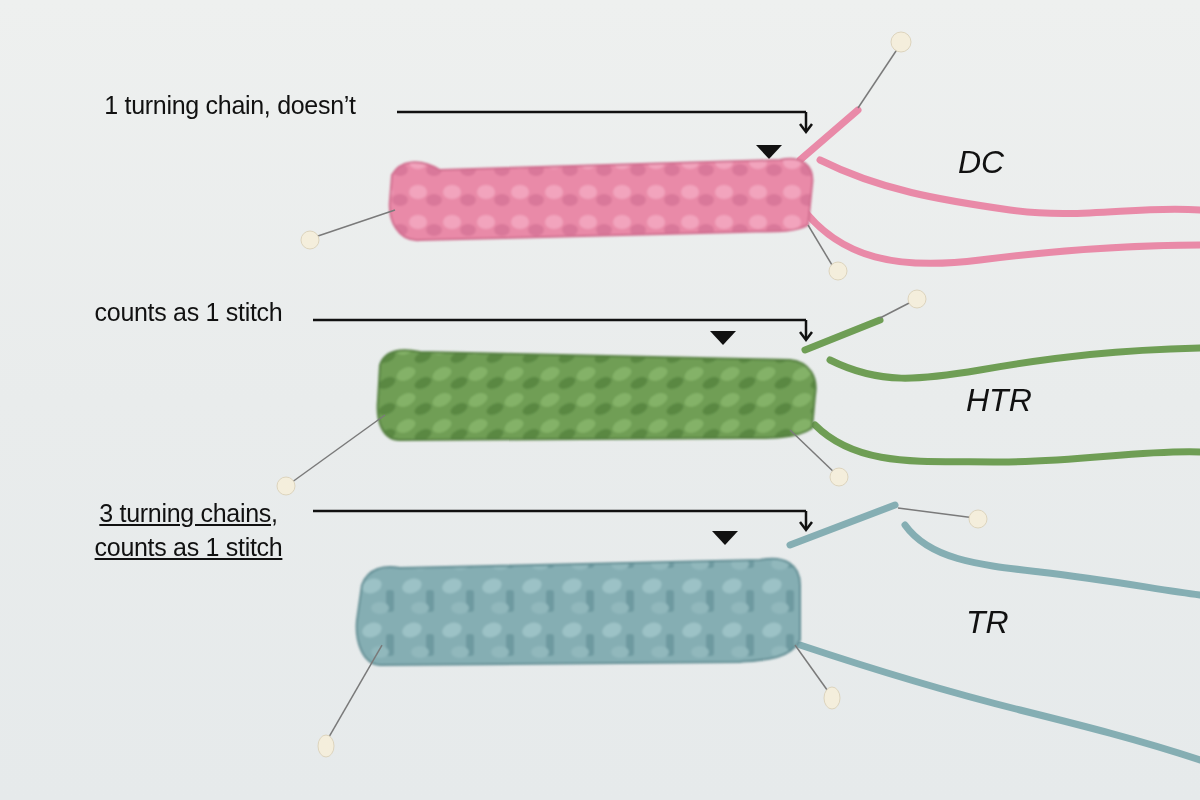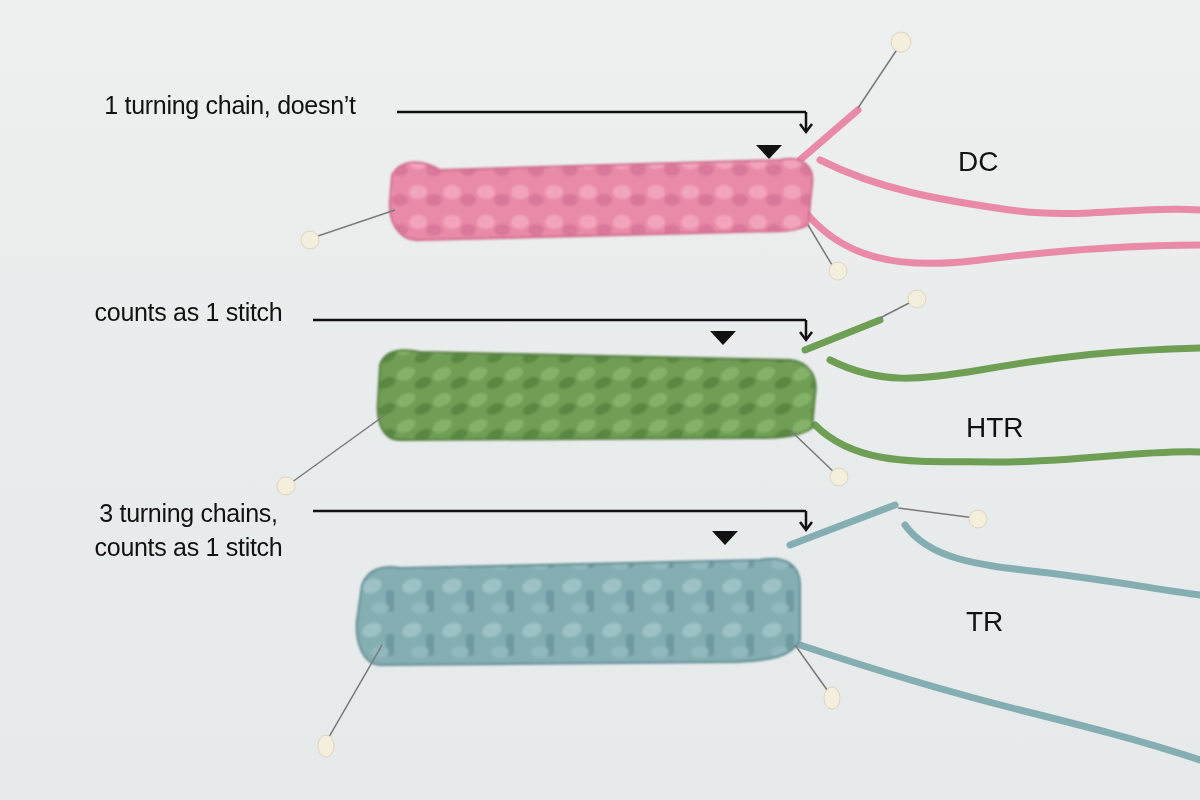--- a/index.html
+++ b/index.html
@@ -8,21 +8,21 @@
     background: linear-gradient(180deg, #eef0ef 0%, #e9ecec 50%, #e6eaeb 100%);
     font-family: "Liberation Sans", sans-serif;
   }
   .scene { position: absolute; left: 0; top: 0; width: 1200px; height: 800px; }
   .label {
     position: absolute; color: #111; font-size: 25px; line-height: 34px;
     text-align: center; white-space: nowrap; letter-spacing: -0.3px;
   }
   .label span { display: block; }
   .tag {
-    position: absolute; color: #111; font-size: 28px; line-height: 40px;
+    position: absolute; color: #111; font-size: 32px; line-height: 40px; font-style: italic;
   }
   svg { position: absolute; left: 0; top: 0; }
 </style>
 </head>
 <body>
 
 <div class="scene">
 
   <svg width="1200" height="800" viewBox="0 0 1200 800">
     <defs>
@@ -120,21 +120,21 @@
       <ellipse cx="832" cy="698" rx="8" ry="11" fill="#f4eedc" stroke="#ddd4bd"></ellipse>
     </g>
   </svg>
 
   <div class="label" style="left:70px; top:88px; width:320px;">
     <span>1 turning chain, doesn’t</span>
   </div>
   <div class="label" style="left:66px; top:295px; width:245px;">
     <span>counts as 1 stitch</span>
   </div>
-  <div class="label" style="left:66px; top:496px; width:245px;">
+  <div class="label" style="left:66px; top:496px; width:245px;text-decoration:underline;">
     <span>3 turning chains,</span>
     <span>counts as 1 stitch</span>
   </div>
 
   <div class="tag" style="left:958px; top:142px;">DC</div>
-  <div class="tag" style="left:966px; top:408px;">HTR</div>
+  <div class="tag" style="left:966px; top:380px;">HTR</div>
   <div class="tag" style="left:966px; top:602px;">TR</div>
 </div>
 
 </body></html>

